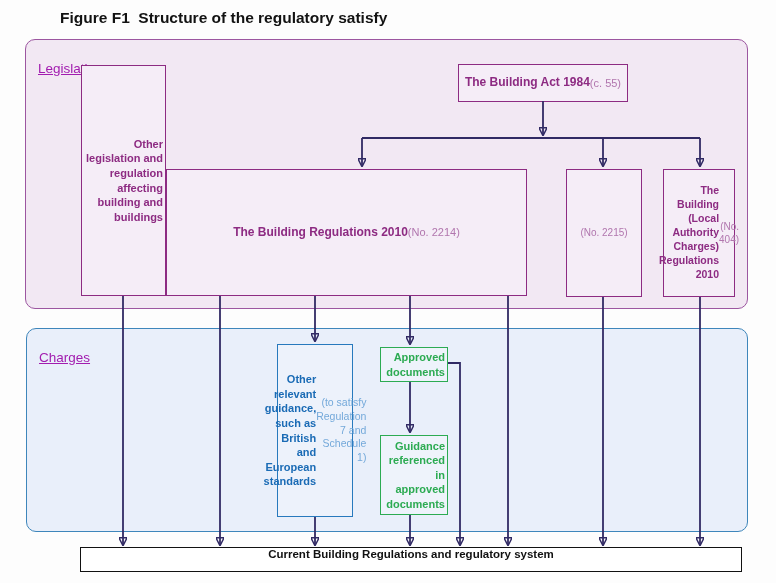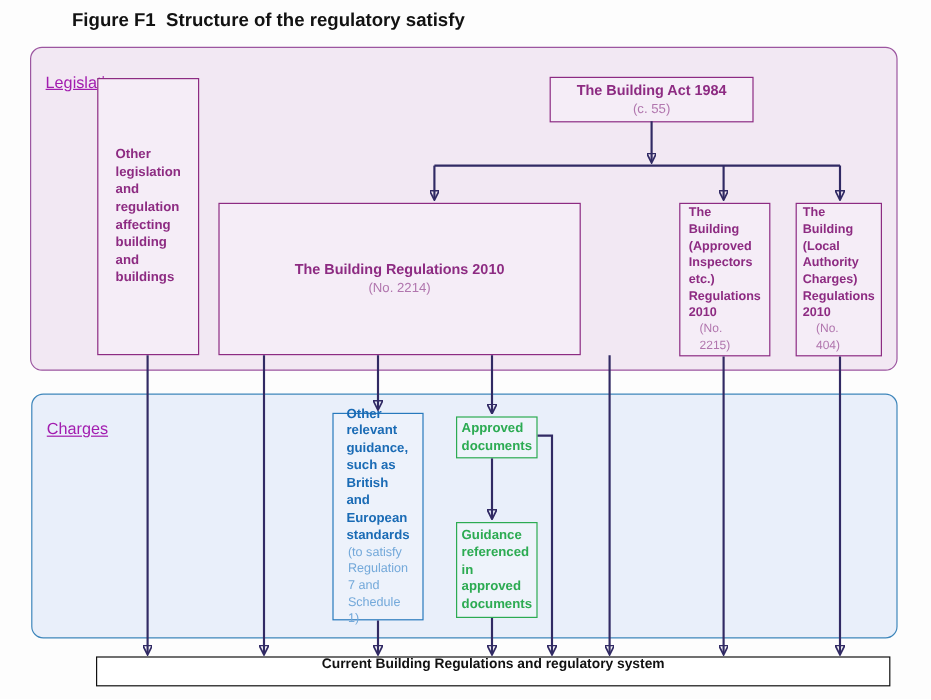--- a/index.html
+++ b/index.html
@@ -43,26 +43,26 @@
     position: absolute;
     left: 12px; top: 21px;
     font-size: 13.5px;
     color: #a21caf;
     text-decoration: underline;
   }
 
   .node {
     position: absolute;
     display: flex;
-    flex-direction: column;
+    flex-direction: row;
     justify-content: center;
     align-items: center;
-    text-align: left;
+    text-align: right;
     line-height: 1.32;
-    padding: 16px;
+    padding: 2px;
   }
   .node .node-title { font-weight: bold; }
 
   .node.purple {
     background: #f5edf7;
     border: 1.6px solid #8d2b82;
   }
   .node.purple .node-title { color: #8d2b82; }
   .node.purple .node-sub { color: #b176ae; }
 
@@ -74,21 +74,21 @@
   .node.blue .node-sub { color: #74a9da; }
 
   .node.green {
     background: #eef3fb;
     border: 1.6px solid #2cab52;
   }
   .node.green .node-title { color: #2cab52; }
 
   .node-other-legislation { left: 81px;  top: 65px;  width: 85px;  height: 231px; font-size: 11px; }
   .node-building-act      { left: 458px; top: 64px;  width: 170px; height: 38px;  font-size: 12px; }
-  .node-building-regs     { left: 182px; top: 169px; width: 302px; height: 127px; font-size: 12px; }
+  .node-building-regs     { left: 166px; top: 169px; width: 361px; height: 127px; font-size: 12px; }
   .node-approved-insp     { left: 566px; top: 169px; width: 76px;  height: 128px; font-size: 10.5px; }
   .node-local-authority   { left: 663px; top: 169px; width: 72px;  height: 128px; font-size: 10.5px; }
   .node-other-guidance    { left: 277px; top: 344px; width: 76px;  height: 173px; font-size: 11px; }
   .node-approved-docs     { left: 380px; top: 347px; width: 68px;  height: 35px;  font-size: 11px; }
   .node-guidance-ref      { left: 380px; top: 435px; width: 68px;  height: 80px;  font-size: 11px; }
 
   .node-building-act .node-sub,
   .node-building-regs .node-sub { font-size: 11px; }
   .node-approved-insp .node-sub,
   .node-local-authority .node-sub { font-size: 10px; }
@@ -142,21 +142,20 @@
     <div class="node-title">The Building Act 1984</div>
     <div class="node-sub">(c. 55)</div>
   </div>
 
   <div class="node purple node-building-regs">
     <div class="node-title">The Building Regulations 2010</div>
     <div class="node-sub">(No. 2214)</div>
   </div>
 
   <div class="node purple node-approved-insp">
-    <div class="node-title">The Building (Approved Inspectors etc.) Regulations 2010</div>
     <div class="node-sub">(No. 2215)</div>
   </div>
 
   <div class="node purple node-local-authority">
     <div class="node-title">The Building (Local Authority Charges) Regulations 2010</div>
     <div class="node-sub">(No. 404)</div>
   </div>
 
   <div class="node blue node-other-guidance">
     <div class="node-title">Other relevant guidance, such as British and European standards</div>

